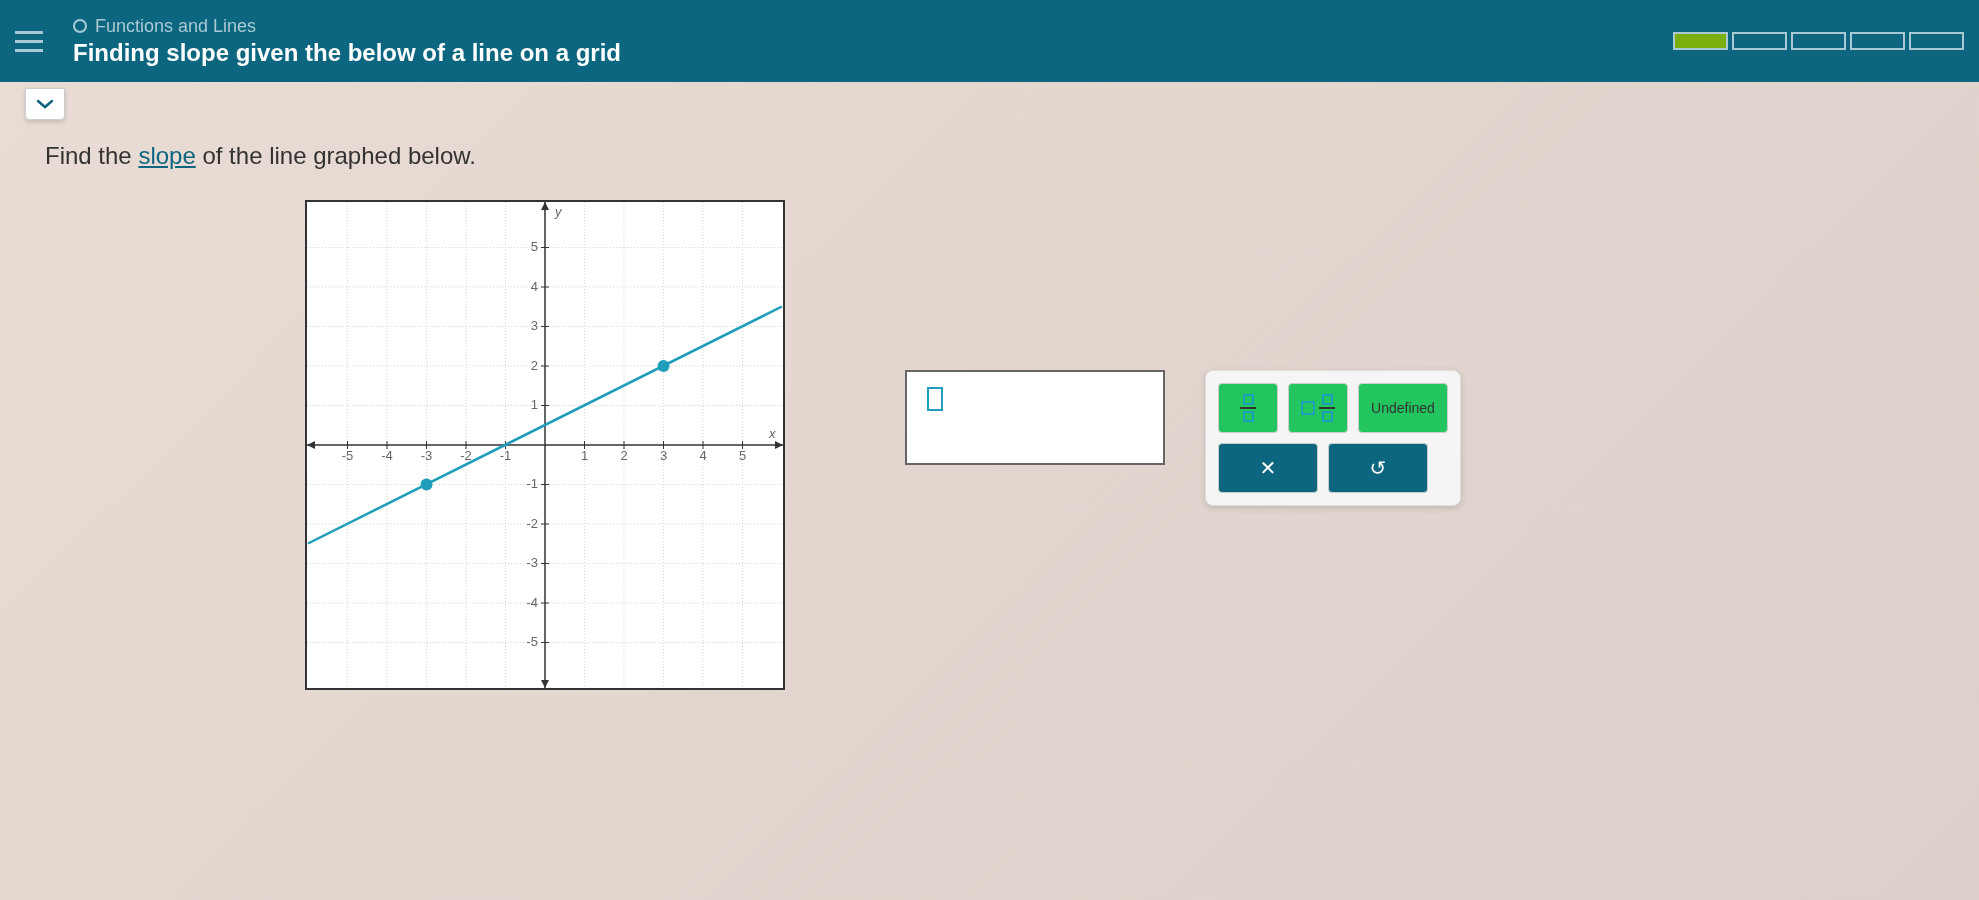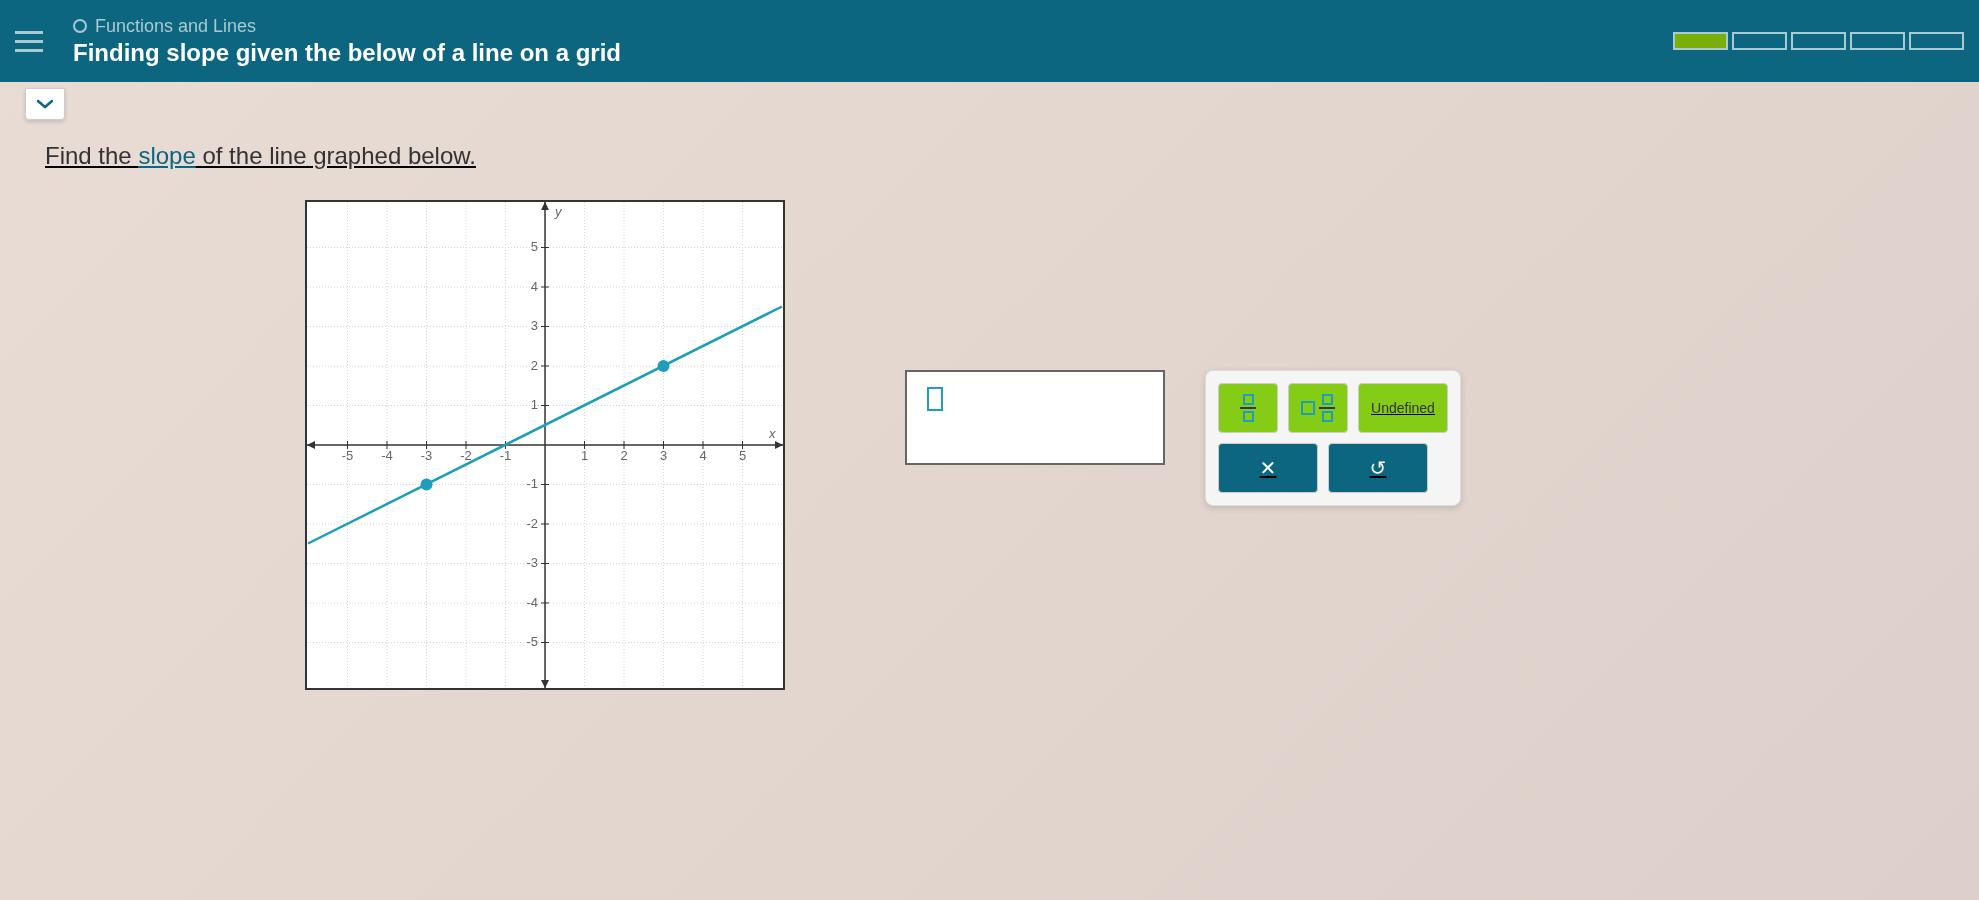--- a/index.html
+++ b/index.html
@@ -82,21 +82,20 @@
       border-radius: 0 0 4px 4px;
       display: flex;
       align-items: center;
       justify-content: center;
       cursor: pointer;
       color: #666;
       box-shadow: 0 2px 4px rgba(0,0,0,0.15);
     }
     .content {
       padding: 60px 45px 20px 45px;
-      text-decoration: underline;
     }
     .question-text {
       font-size: 24px;
       color: #333;
       margin-bottom: 30px;
     }
     .slope-link {
       color: #0d6680;
       text-decoration: underline;
       cursor: pointer;
@@ -144,21 +143,21 @@
       box-shadow: 0 2px 6px rgba(0,0,0,0.15);
     }
     .keypad-row {
       display: flex;
       gap: 10px;
       margin-bottom: 10px;
     }
     .keypad-btn {
       width: 60px;
       height: 50px;
-      background: #84cc16;
+      background: #22c55e;
       border: 1px solid #ccc;
       border-radius: 4px;
       display: flex;
       align-items: center;
       justify-content: center;
       font-size: 14px;
       color: #333;
       cursor: pointer;
     }
     .keypad-btn.wide {

